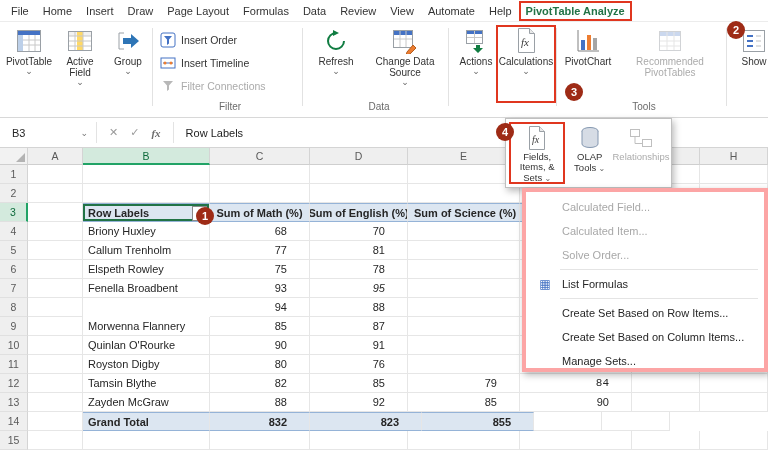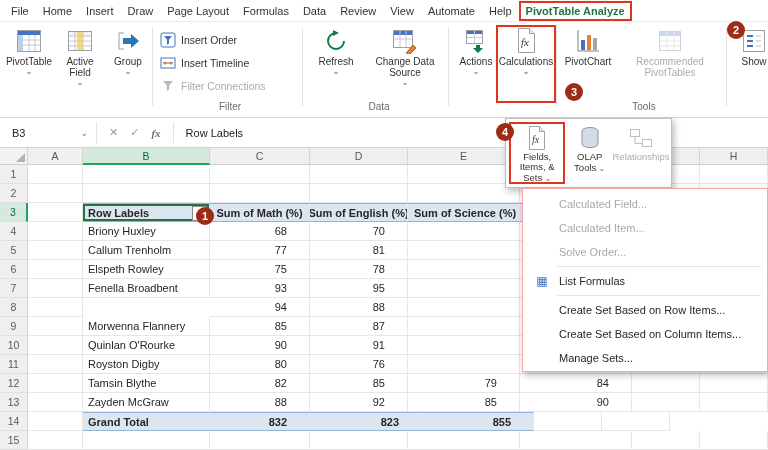--- a/index.html
+++ b/index.html
@@ -57,21 +57,21 @@
 
 
 .flyout{position:absolute;left:505px;top:118px;width:167px;height:70px;background:#fff;border:1px solid #BFBFBF;box-shadow:2px 3px 7px rgba(0,0,0,.28);display:flex;padding:3px;gap:1px;z-index:5}
 .gal{display:flex;flex-direction:column;align-items:center;padding-top:2px;font-size:9.5px;line-height:10.5px;text-align:center;color:#333}
 .gal .icon{height:28px;display:flex;align-items:center;justify-content:center}
 .gal-label.dd::after{content:" ⌄";font-size:8px;color:#666}
 .gal.disabled{color:#ABABAB}
 .gal.redbox{box-shadow:inset 0 0 0 2px #E0361F}
 
 
-.submenu{position:absolute;left:522px;top:188px;width:246px;height:184px;background:#fff;border:1px solid #fca5a5;box-shadow:2px 3px 7px rgba(0,0,0,.28);padding:3px 0;z-index:6}
+.submenu{position:absolute;left:522px;top:188px;width:246px;height:184px;background:#fff;border:4px solid #fca5a5;box-shadow:2px 3px 7px rgba(0,0,0,.28);padding:3px 0;z-index:6}
 .menu-item{height:24px;display:flex;align-items:center;padding-left:8px;font-size:11px;color:#262626}
 .menu-item.disabled{color:#A8A8A8}
 .mi-icon{width:22px;margin-right:6px;text-align:center;color:#4472C4;font-size:12px;line-height:12px}
 .mi-label{white-space:nowrap}
 .menu-sep{height:1px;background:#E4E4E4;margin:2px 6px 2px 34px}
 
 
 .badge{position:absolute;width:18px;height:18px;border-radius:50%;background:#9E2B16;color:#fff;font-weight:bold;font-size:11px;display:flex;align-items:center;justify-content:center;z-index:10}
 .annot-box{position:absolute;border:2px solid #E0361F;z-index:9;pointer-events:none}
 </style>
@@ -348,21 +348,21 @@
           <div class="cell num" style="width: 112px;"></div>
           <div class="cell num" style="width: 112px;"></div>
           <div class="cell" style="width: 68px;"></div>
           <div class="cell" style="width: 68px;"></div>
         </div>
         <div class="g-row">
           <div class="rhc" style="width: 28px;">7</div>
           <div class="cell" style="width: 55px;"></div>
           <div class="cell namecell" style="width: 127px;">Fenella Broadbent</div>
           <div class="cell num" style="width: 100px;">93</div>
-          <div class="cell num" style="width: 98px;">95</div>
+          <div class="cell num" style="width: 98px; font-style: italic;">95</div>
           <div class="cell num" style="width: 112px;"></div>
           <div class="cell num" style="width: 112px;"></div>
           <div class="cell" style="width: 68px;"></div>
           <div class="cell" style="width: 68px;"></div>
         </div>
         <div class="g-row">
           <div class="rhc" style="width: 28px;">8</div>
           <div class="cell" style="width: 55px;"></div>
           <div class="cell namecell" style="width: 127px; margin-top: 36px;">Lachlan Keats</div>
           <div class="cell num" style="width: 100px;">94</div>
@@ -405,21 +405,21 @@
           <div class="cell" style="width: 68px;"></div>
           <div class="cell" style="width: 68px;"></div>
         </div>
         <div class="g-row">
           <div class="rhc" style="width: 28px;">12</div>
           <div class="cell" style="width: 55px;"></div>
           <div class="cell namecell" style="width: 127px;">Tamsin Blythe</div>
           <div class="cell num" style="width: 100px;">82</div>
           <div class="cell num" style="width: 98px;">85</div>
           <div class="cell num" style="width: 112px;">79</div>
-          <div class="cell num" style="width: 112px;">84</div>
+          <div class="cell num" style="width: 112px; font-family: Liberation Mono, monospace;">84</div>
           <div class="cell" style="width: 68px;"></div>
           <div class="cell" style="width: 68px;"></div>
         </div>
         <div class="g-row">
           <div class="rhc" style="width: 28px;">13</div>
           <div class="cell" style="width: 55px;"></div>
           <div class="cell namecell" style="width: 127px;">Zayden McGraw</div>
           <div class="cell num" style="width: 100px;">88</div>
           <div class="cell num" style="width: 98px;">92</div>
           <div class="cell num" style="width: 112px;">85</div>

